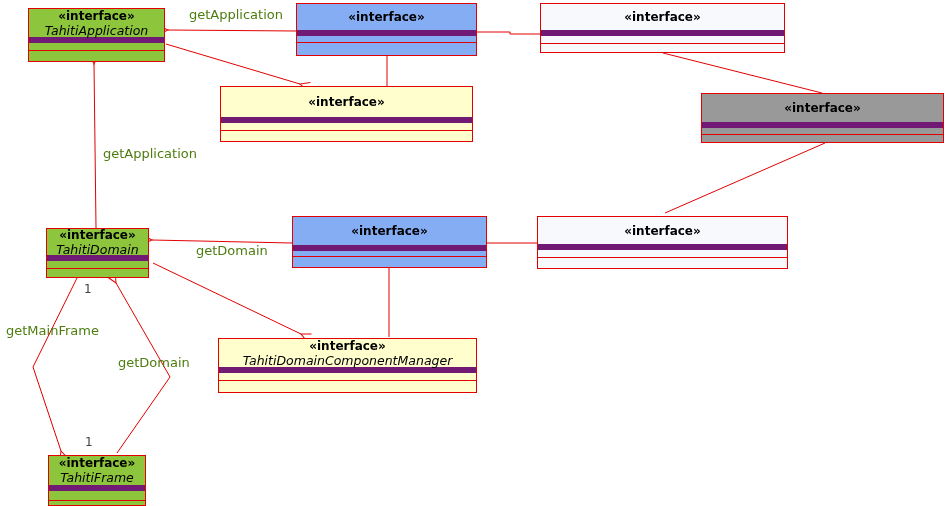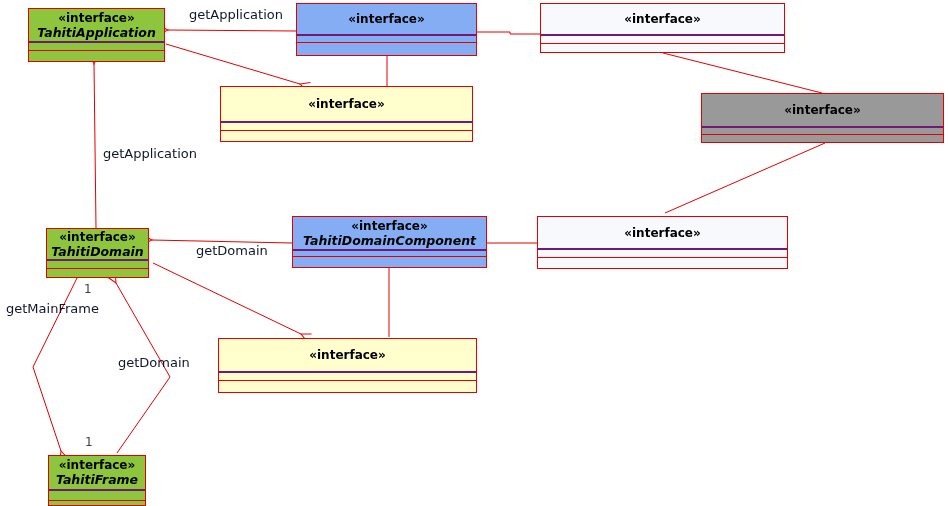--- a/index.html
+++ b/index.html
@@ -17,32 +17,32 @@
     border:1px solid #e30000;
     display:flex;flex-direction:column;
   }
   .node.green {background:#8dc63c;}
   .node.blue  {background:#84adf4;}
   .node.yellow{background:#fffecc;}
   .node.gray  {background:#999999;}
   .node.white {background:#f8f9fd;}
   .hdr{
     box-sizing:border-box;
-    border-bottom:2px solid #701a75;
+    border-bottom:6px solid #701a75;
     display:flex;flex-direction:column;
     align-items:center;justify-content:center;
     text-align:center;
   }
   .stereo{font-weight:bold;font-size:12px;line-height:14px;color:#000;}
-  .nm{font-weight:bold;font-style:italic;font-size:12.5px;line-height:15px;color:#000;}
+  .nm{font-weight:normal;font-style:italic;font-size:12.5px;line-height:15px;color:#000;}
   .row1{box-sizing:border-box;border-bottom:1px solid #e30000;}
   .row2{flex:1;}
   .elabel{
     position:absolute;
-    font-size:13px;color:#0f172a;
+    font-size:13px;color:#4d7c0f;
     white-space:nowrap;line-height:14px;
   }
   .mult{
     position:absolute;
     font-size:12px;color:#404040;
     white-space:nowrap;line-height:13px;
   }
 </style>
 </head>
 <body>
@@ -118,52 +118,52 @@
       <div class="stereo">«interface»</div>
       <div class="nm">TahitiDomain</div>
     </div>
     <div class="row1" style="height:8px"></div>
     <div class="row2"></div>
   </div>
 
   <div class="node blue" style="left:292px;top:216px;width:195px;height:52px">
     <div class="hdr" style="height:34px">
       <div class="stereo">«interface»</div>
-      <div class="nm">TahitiDomainComponent</div>
     </div>
     <div class="row1" style="height:6px"></div>
     <div class="row2"></div>
   </div>
 
   <div class="node white" style="left:537px;top:216px;width:251px;height:53px">
     <div class="hdr" style="height:33px">
       <div class="stereo">«interface»</div>
     </div>
     <div class="row1" style="height:8px"></div>
     <div class="row2"></div>
   </div>
 
   <div class="node yellow" style="left:218px;top:338px;width:259px;height:55px">
     <div class="hdr" style="height:34px">
       <div class="stereo">«interface»</div>
+      <div class="nm">TahitiDomainComponentManager</div>
     </div>
     <div class="row1" style="height:8px"></div>
     <div class="row2"></div>
   </div>
 
   <div class="node green" style="left:48px;top:455px;width:98px;height:51px">
     <div class="hdr" style="height:35px">
       <div class="stereo">«interface»</div>
       <div class="nm">TahitiFrame</div>
     </div>
     <div class="row1" style="height:10px"></div>
     <div class="row2"></div>
   </div>
 
   <div class="elabel" style="left:189px;top:8px">getApplication</div>
   <div class="elabel" style="left:103px;top:147px">getApplication</div>
   <div class="elabel" style="left:196px;top:244px">getDomain</div>
-  <div class="elabel" style="left:6px;top:302px">getMainFrame</div>
+  <div class="elabel" style="left:6px;top:324px">getMainFrame</div>
   <div class="elabel" style="left:118px;top:356px">getDomain</div>
   <div class="mult" style="left:84px;top:283px">1</div>
   <div class="mult" style="left:85px;top:436px">1</div>
 
 </div>
 
 </body></html>

